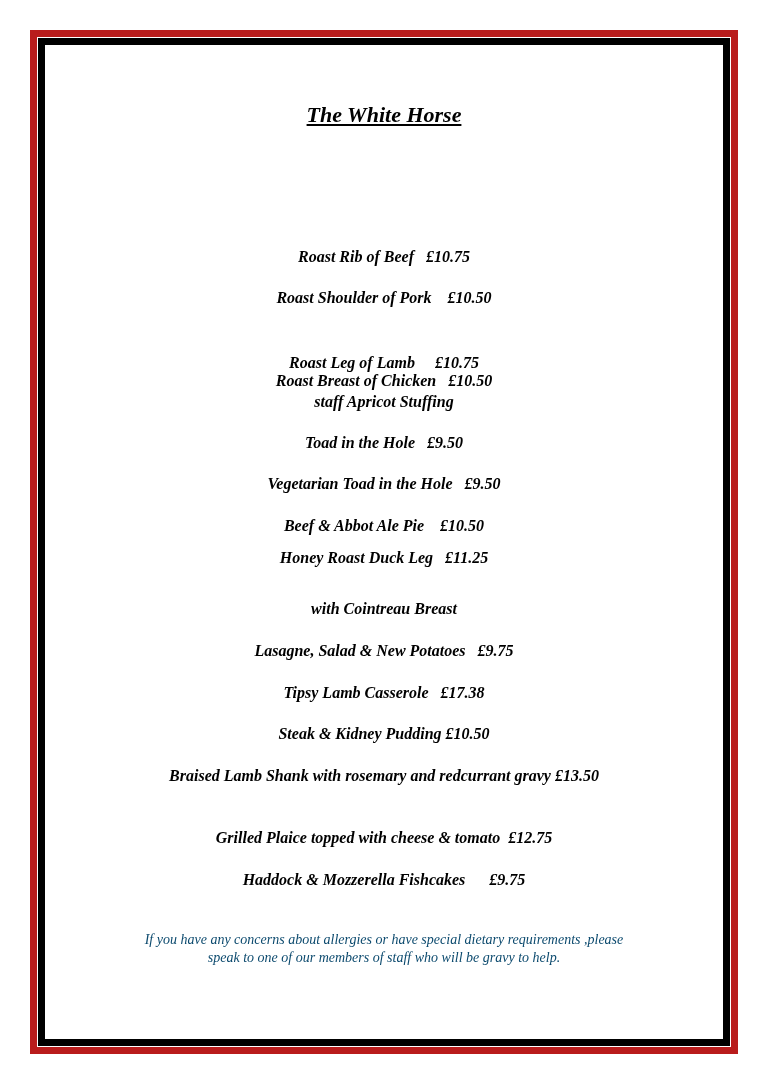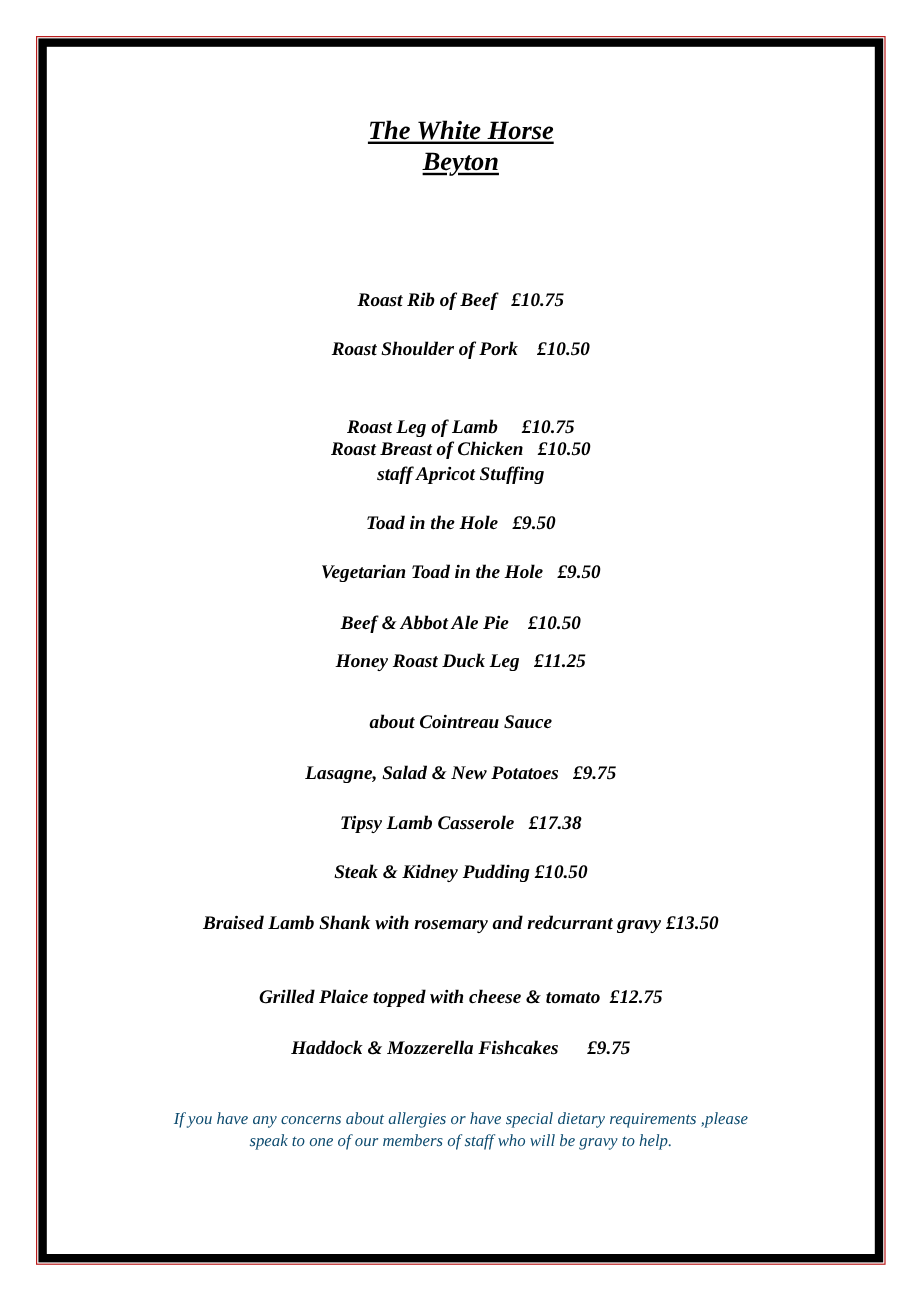--- a/index.html
+++ b/index.html
@@ -15,21 +15,21 @@
       font-family: "Liberation Serif", "DejaVu Serif", serif;
       color: #000;
     }
     .frame {
       position: absolute;
       left: 30px;
       top: 30px;
       width: 708px;
       height: 1024px;
       box-sizing: border-box;
-      border: 1px solid #b91c1c;
+      border: 7px solid #b91c1c;
       padding: 1px;
       background: #fff;
     }
     .frame-inner {
       width: 100%;
       height: 100%;
       box-sizing: border-box;
       border: 7px solid #000;
       position: relative;
     }
@@ -66,33 +66,32 @@
       color: #0c4a6e;
     }
   </style>
 </head>
 <body>
 
 <div class="frame">
   <div class="frame-inner">
 
     <div class="title" style="top:57px;">The White Horse</div>
-    <div class="title" style="top:83px;">Beyton</div>
 
     <div>
       <div class="item" style="top:201px;">Roast Rib of Beef   £10.75</div>
       <div class="item" style="top:242px;">Roast Shoulder of Pork    £10.50</div>
       <div class="item" style="top:283px;margin-top:24px;">Roast Leg of Lamb     £10.75</div>
       <div class="item" style="top:325px;">Roast Breast of Chicken   £10.50</div>
       <div class="item" style="top:346px;">staff Apricot Stuffing</div>
       <div class="item" style="top:387px;">Toad in the Hole   £9.50</div>
       <div class="item" style="top:428px;">Vegetarian Toad in the Hole   £9.50</div>
       <div class="item" style="top:470px;">Beef &amp; Abbot Ale Pie    £10.50</div>
       <div class="item" style="top:502px;">Honey Roast Duck Leg   £11.25</div>
-      <div class="item" style="top:553px;">about Cointreau Sauce</div>
+      <div class="item" style="top:553px;">with Cointreau Breast</div>
       <div class="item" style="top:595px;">Lasagne, Salad &amp; New Potatoes   £9.75</div>
       <div class="item" style="top:637px;">Tipsy Lamb Casserole   £17.38</div>
       <div class="item" style="top:678px;">Steak &amp; Kidney Pudding £10.50</div>
       <div class="item" style="top:720px;">Braised Lamb Shank with rosemary and redcurrant gravy £13.50</div>
       <div class="item" style="top:782px;">Grilled Plaice topped with cheese &amp; tomato  £12.75</div>
       <div class="item" style="top:824px;">Haddock &amp; Mozzerella Fishcakes      £9.75</div>
     </div>
 
     <div class="note" style="top:886px;">If you have any concerns about allergies or have special dietary requirements ,please</div>
     <div class="note" style="top:904px;">speak to one of our members of staff who will be gravy to help.</div>

